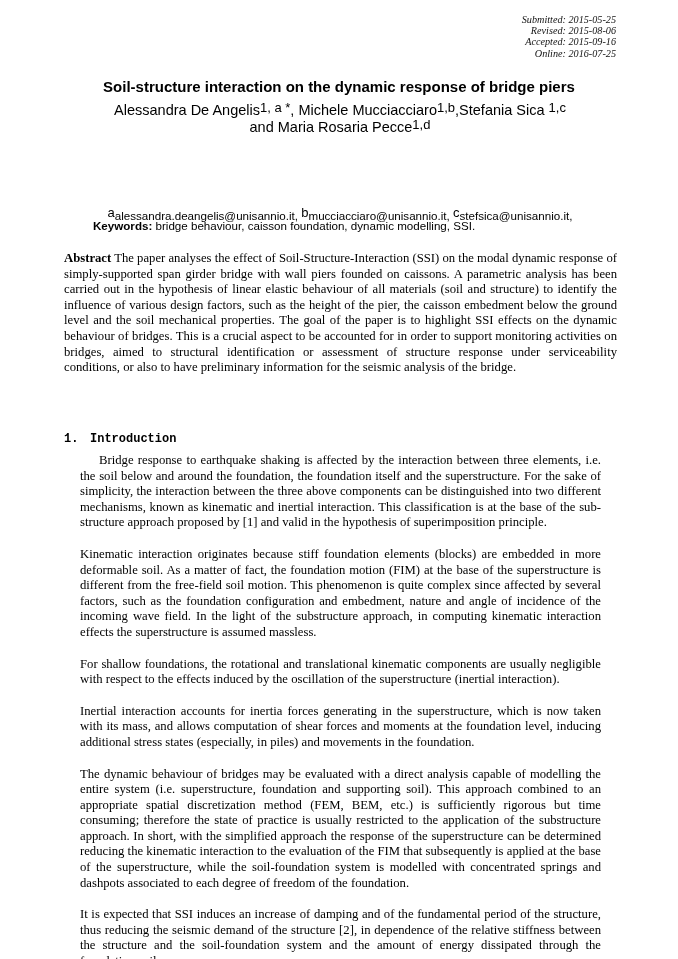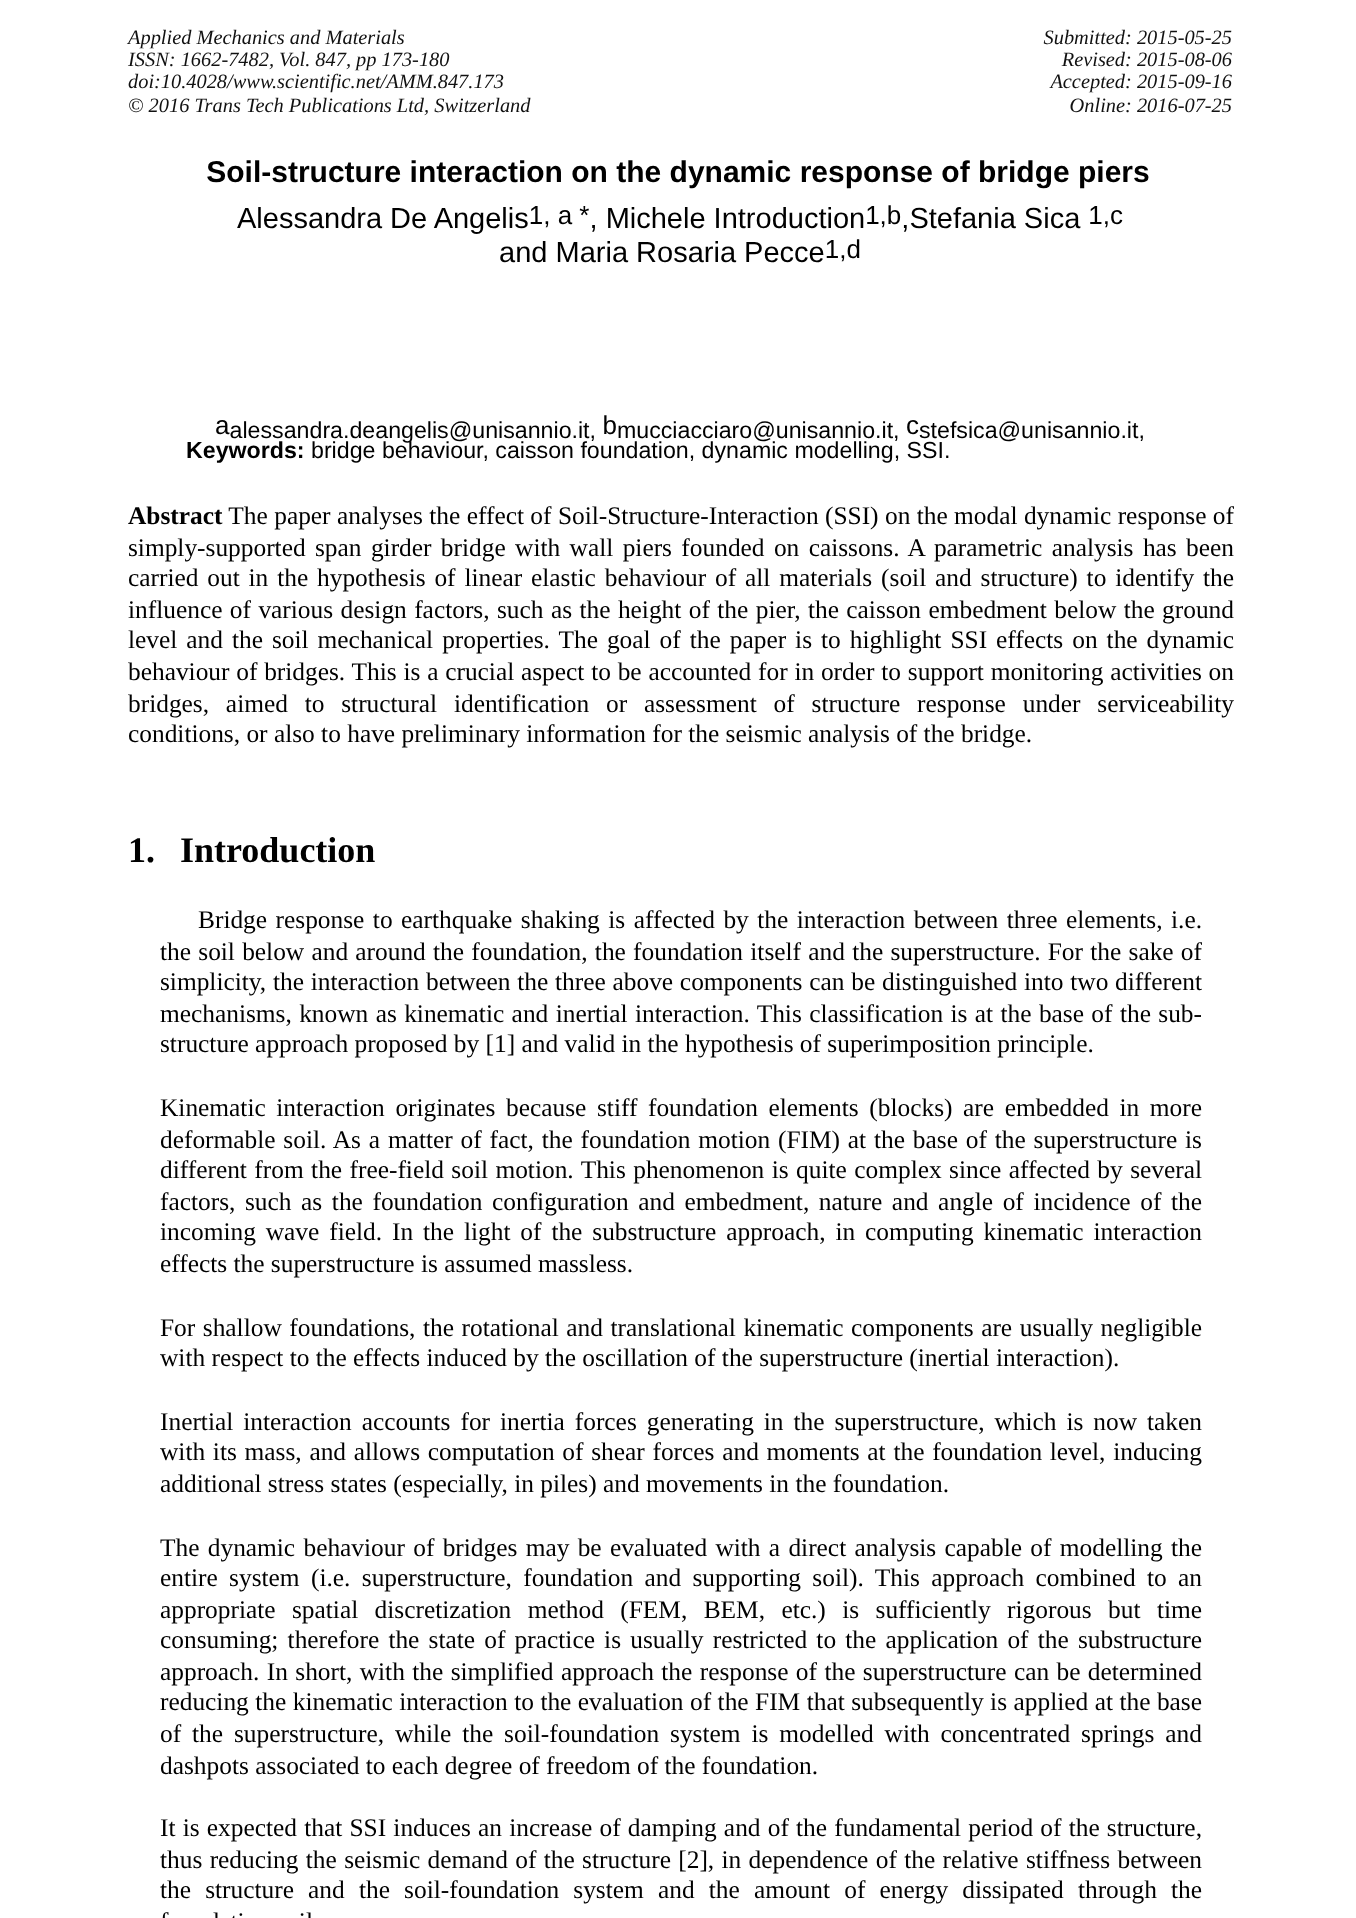--- a/index.html
+++ b/index.html
@@ -10,50 +10,44 @@
   .hdr-right { right:62px; text-align:right; }
   .title { position:absolute; top:78px; left:0; width:678px; text-align:center; font-family:"Liberation Sans", sans-serif; font-weight:bold; font-size:15px; }
   .authors { position:absolute; top:102px; left:60px; width:560px; text-align:center; font-family:"Liberation Sans", sans-serif; font-size:14.5px; line-height:17px; }
   sup { font-size:13px; vertical-align:top; position:relative; top:-3px; }
   .affil { position:absolute; top:150px; left:60px; width:560px; text-align:center; font-family:"Liberation Sans", sans-serif; font-size:11.6px; }
   .emails { position:absolute; top:170px; left:60px; width:560px; text-align:center; font-family:"Liberation Sans", sans-serif; font-size:11.6px; line-height:15px;margin-top:38px; }
   .keywords { position:absolute; top:219px; left:64px; width:560px; font-family:"Liberation Sans", sans-serif; font-size:11.6px; }
   .keywords b { font-weight:bold;margin-left:29px; }
   .body-text { font-family:"Liberation Serif", serif; font-size:12.7px; line-height:15.6px; text-align:justify; position:absolute; left:64px; width:553px; }
   .abstract { top:251px; }
-  .section { position:absolute; top:415px; left:64px; font-family:Liberation Serif, serif; font-weight:bold; font-size:18px; }
+  .section { position:absolute; top:432px; left:64px; font-family:Liberation Mono, monospace; font-weight:bold; font-size:12px; }
   .section .num { display:inline-block; width:26px; }
   .intro { top:437px; }
   .intro p { margin:16px; }
   .intro p.indent { text-indent:19px; }
 </style>
 </head>
 <body>
 
 <div class="page">
 
-  <div class="hdr hdr-left">
-    <div>Applied Mechanics and Materials</div>
-    <div>ISSN: 1662-7482, Vol. 847, pp 173-180</div>
-    <div>doi:10.4028/www.scientific.net/AMM.847.173</div>
-    <div>© 2016 Trans Tech Publications Ltd, Switzerland</div>
-  </div>
 
   <div class="hdr hdr-right">
     <div>Submitted: 2015-05-25</div>
     <div>Revised: 2015-08-06</div>
     <div>Accepted: 2015-09-16</div>
     <div>Online: 2016-07-25</div>
   </div>
 
   <div class="title">Soil-structure interaction on the dynamic response of bridge piers</div>
 
   <div class="authors">
     <div>
-      <span>Alessandra De Angelis</span><sup>1, a *</sup><span>, </span><span>Michele Introduction</span><sup>1,b</sup><span>,</span><span>Stefania Sica </span><sup>1,c</sup>
+      <span>Alessandra De Angelis</span><sup>1, a *</sup><span>, </span><span>Michele Mucciacciaro</span><sup>1,b</sup><span>,</span><span>Stefania Sica </span><sup>1,c</sup>
     </div>
     <div>
       <span>and Maria Rosaria Pecce</span><sup>1,d</sup>
     </div>
   </div>
 
 
   <div class="emails">
     <div>
       <sup>a</sup><span>alessandra.deangelis@unisannio.it, </span><sup>b</sup><span>mucciacciaro@unisannio.it, </span><sup>c</sup><span>stefsica@unisannio.it,</span>

